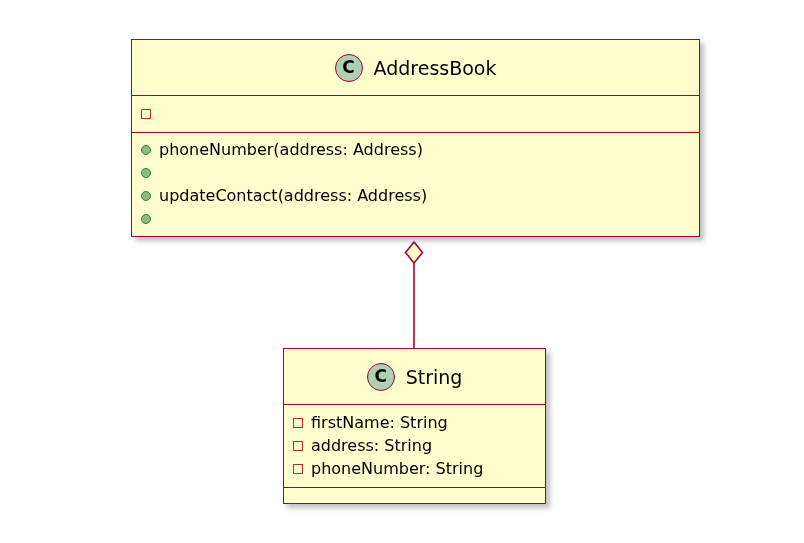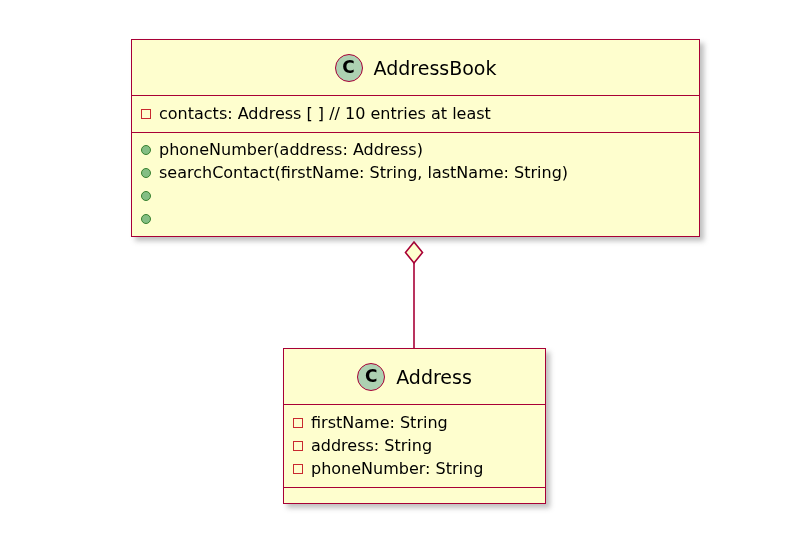--- a/index.html
+++ b/index.html
@@ -136,47 +136,46 @@
   <div class="uml-class" id="class-addressbook" style="left:131px; top:39px; width:569px;">
 
     <div class="compartment class-header" style="height:55px;">
       <div class="class-icon">C</div>
       <div class="class-title">AddressBook</div>
     </div>
 
     <div class="compartment members" style="padding:6px 0 7px 0;">
       <div class="member-row">
         <span class="vis-private"></span>
-        <span class="member-text">contacts: Address [ ] // 10 entries at least</span>
       </div>
     </div>
 
     <div class="compartment members">
       <div class="member-row">
         <span class="vis-public"></span>
         <span class="member-text">phoneNumber(address: Address)</span>
       </div>
       <div class="member-row">
         <span class="vis-public"></span>
-        <span class="member-text">searchContact(firstName: String, lastName: String)</span>
       </div>
       <div class="member-row">
         <span class="vis-public"></span>
+        <span class="member-text">updateContact(address: Address)</span>
       </div>
       <div class="member-row">
         <span class="vis-public"></span>
       </div>
     </div>
   </div>
 
   <div class="uml-class" id="class-address" style="left:283px; top:348px; width:263px;">
 
     <div class="compartment class-header" style="height:55px;">
       <div class="class-icon">C</div>
-      <div class="class-title">Address</div>
+      <div class="class-title">String</div>
     </div>
 
     <div class="compartment members" style="padding:6px 0 7px 0;">
       <div class="member-row">
         <span class="vis-private"></span>
         <span class="member-text">firstName: String</span>
       </div>
       <div class="member-row">
         <span class="vis-private"></span>
         <span class="member-text">address: String</span>

